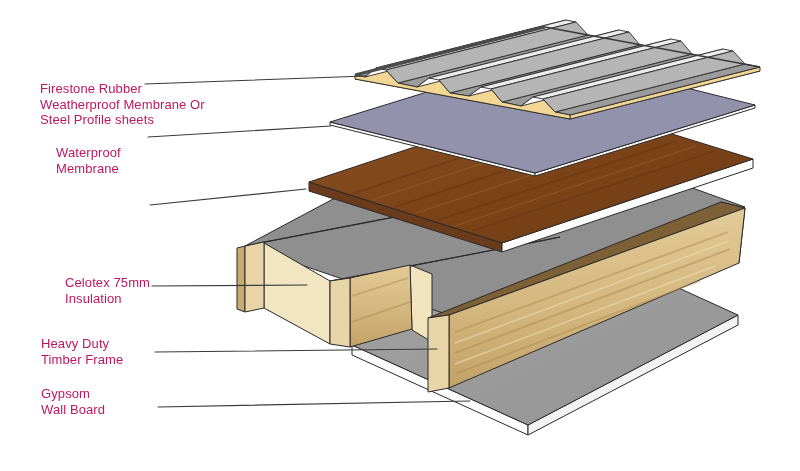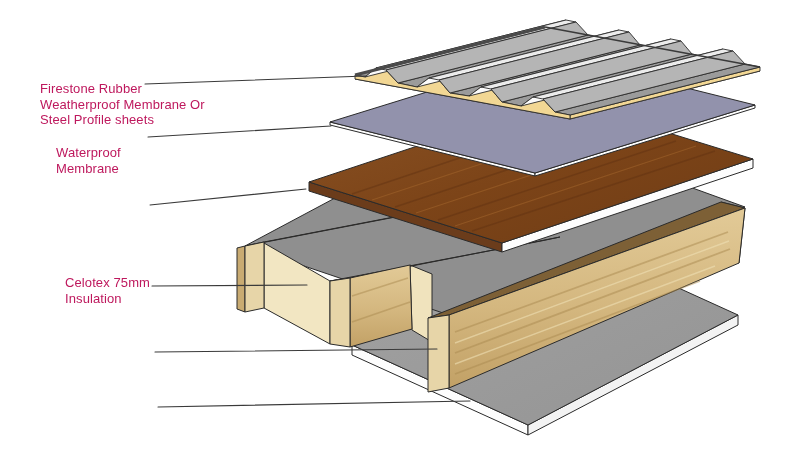--- a/index.html
+++ b/index.html
@@ -149,14 +149,18 @@
   </g>
 </svg>
 
   <div class="layer-label" id="label-firestone">Firestone Rubber
 Weatherproof Membrane Or
 Steel Profile sheets</div>
   <div class="layer-label" id="label-waterproof">Waterproof
 Membrane</div>
   <div class="layer-label" id="label-celotex">Celotex 75mm
 Insulation</div>
+  <div class="layer-label" id="label-timber">Heavy Duty
+Timber Frame</div>
+  <div class="layer-label" id="label-gypsum">Gypsom
+Wall Board</div>
 
 </div>
 
 </body></html>

